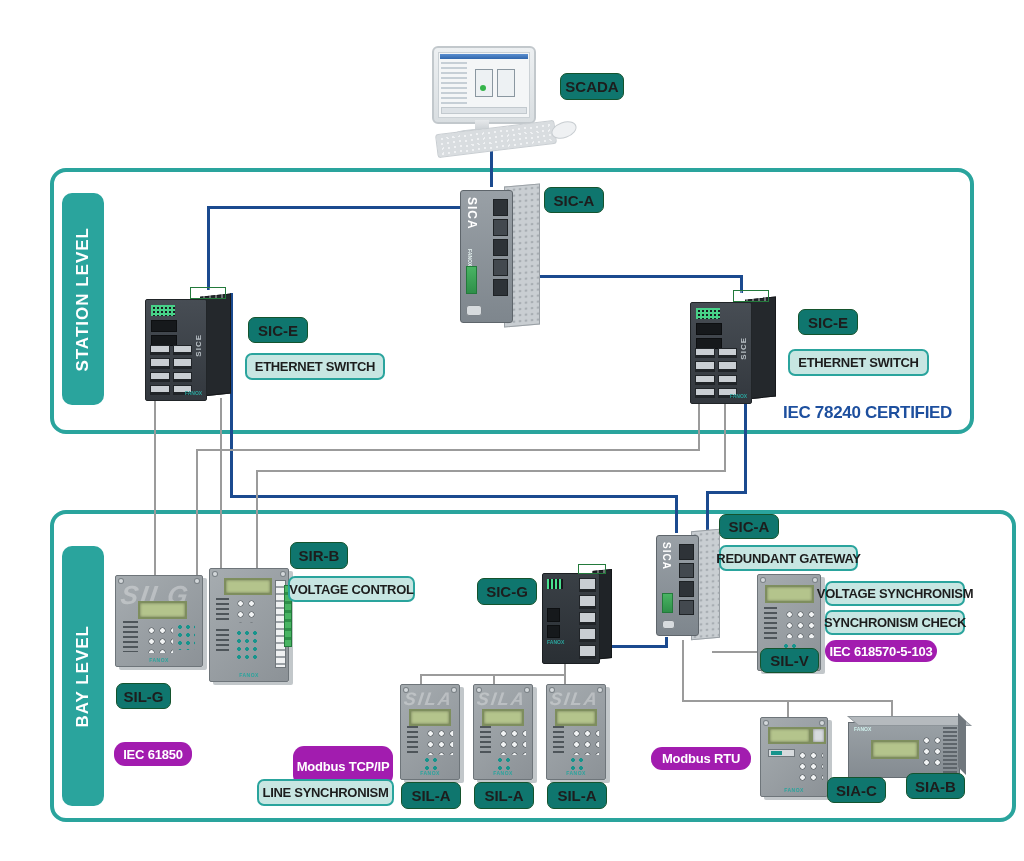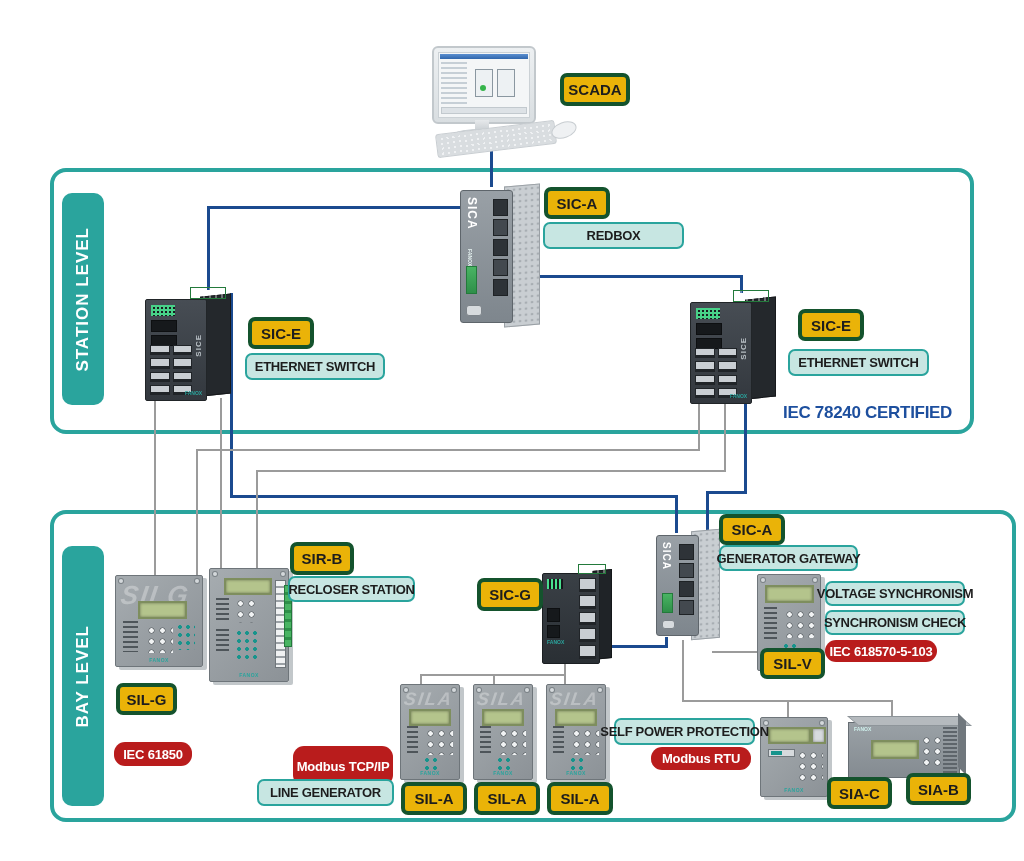--- a/index.html
+++ b/index.html
@@ -9,23 +9,23 @@
   .zone{position:absolute;border:4px solid #2AA49D;border-radius:16px;z-index:0;background:transparent;}
   .zone-tag{position:absolute;background:#2AA49D;border-radius:10px;z-index:1;
             display:flex;align-items:center;justify-content:center;}
   .zone-tag span{writing-mode:vertical-rl;transform:rotate(180deg);color:#fff;font-weight:700;
                  font-size:17px;letter-spacing:1px;white-space:nowrap;}
   
   .wire{position:absolute;z-index:1;}
   
   .label{position:absolute;z-index:3;display:flex;align-items:center;justify-content:center;
          font-weight:700;color:#1d1d1d;white-space:nowrap;}
-  .label.outline{background:#eab308;border:4px solid #14532d;border-radius:7px;font-size:15px;}
+  .label.outline{background:#0f766e;border:1px solid #14532d;border-radius:7px;font-size:15px;}
   .label.fill{background:#C7E6E2;border:2px solid #2AA49D;border-radius:7px;font-size:13px;letter-spacing:-0.3px;}
-  .label.solid{background:#b91c1c;color:#fff;border-radius:11px;font-size:13px;letter-spacing:-0.2px;}
+  .label.solid{background:#a21caf;color:#fff;border-radius:11px;font-size:13px;letter-spacing:-0.2px;}
   .cert{position:absolute;z-index:3;color:#1D4F9E;font-weight:700;font-size:17px;letter-spacing:-0.3px;white-space:nowrap;}
   
   .monitor{position:absolute;z-index:2;background:linear-gradient(#EDF0F2,#D9DEE1);
            border:2px solid #C2C8CC;border-radius:6px;}
   .screen{position:absolute;inset:4px;background:#F4F6F7;border:1px solid #CBD1D5;overflow:hidden;}
   .scr-top{position:absolute;left:1px;right:1px;top:1px;height:5px;background:linear-gradient(#5B8FD0,#2F66AC);}
   .scr-rows{position:absolute;left:2px;top:9px;width:26px;bottom:10px;
             background:repeating-linear-gradient(#C6CFD6 0 2px,transparent 2px 5px);}
   .scr-tank{position:absolute;border:1px solid #8A97A0;background:#EDF1F3;width:16px;height:26px;top:16px;}
   .scr-tank.t1{left:36px;}.scr-tank.t2{left:58px;}
@@ -349,93 +349,87 @@
     <div class="keys" style="left:64%;top:18%;width:22%;height:64%"></div>
     <div class="vents"></div>
   </div>
 
   <div class="label outline" style="left:560px;top:73px;width:62px;height:25px">
       <span>SCADA</span>
     </div>
   <div class="label outline" style="left:544px;top:187px;width:58px;height:24px">
       <span>SIC-A</span>
     </div>
-  <div class="label fill" style="left:543px;top:222px;width:137px;height:23px">
-      <span>REDBOX</span>
-    </div>
   <div class="label outline" style="left:248px;top:317px;width:58px;height:24px">
       <span>SIC-E</span>
     </div>
   <div class="label fill" style="left:245px;top:353px;width:136px;height:23px">
       <span>ETHERNET SWITCH</span>
     </div>
   <div class="label outline" style="left:798px;top:309px;width:58px;height:24px">
       <span>SIC-E</span>
     </div>
   <div class="label fill" style="left:788px;top:349px;width:137px;height:23px">
       <span>ETHERNET SWITCH</span>
     </div>
   <div class="cert" style="left:783px;top:403px"><span>IEC 78240 CERTIFIED</span></div>
 
   <div class="label outline" style="left:290px;top:542px;width:56px;height:25px">
       <span>SIR-B</span>
     </div>
   <div class="label fill" style="left:288px;top:576px;width:123px;height:22px">
-      <span>RECLOSER STATION</span>
+      <span>VOLTAGE CONTROL</span>
     </div>
   <div class="label outline" style="left:116px;top:683px;width:53px;height:24px">
       <span>SIL-G</span>
     </div>
   <div class="label solid" style="left:114px;top:742px;width:78px;height:24px">
       <span>IEC 61850</span>
     </div>
 
   <div class="label outline" style="left:477px;top:578px;width:58px;height:25px">
       <span>SIC-G</span>
     </div>
 
   <div class="label outline" style="left:719px;top:514px;width:58px;height:23px">
       <span>SIC-A</span>
     </div>
   <div class="label fill" style="left:719px;top:545px;width:135px;height:22px">
-      <span>GENERATOR GATEWAY</span>
+      <span>REDUNDANT GATEWAY</span>
     </div>
 
   <div class="label fill" style="left:825px;top:581px;width:136px;height:21px">
       <span>VOLTAGE SYNCHRONISM</span>
     </div>
   <div class="label fill" style="left:825px;top:610px;width:136px;height:21px">
       <span>SYNCHRONISM CHECK</span>
     </div>
   <div class="label solid" style="left:825px;top:640px;width:112px;height:22px">
       <span>IEC 618570-5-103</span>
     </div>
   <div class="label outline" style="left:760px;top:648px;width:57px;height:23px">
       <span>SIL-V</span>
     </div>
 
   <div class="label solid" style="left:293px;top:746px;width:100px;height:40px">
       <span>Modbus TCP/IP</span>
     </div>
   <div class="label fill" style="left:257px;top:779px;width:133px;height:23px">
-      <span>LINE GENERATOR</span>
+      <span>LINE SYNCHRONISM</span>
     </div>
   <div class="label outline" style="left:401px;top:782px;width:58px;height:25px">
       <span>SIL-A</span>
     </div>
   <div class="label outline" style="left:474px;top:782px;width:58px;height:25px">
       <span>SIL-A</span>
     </div>
   <div class="label outline" style="left:547px;top:782px;width:58px;height:25px">
       <span>SIL-A</span>
     </div>
 
-  <div class="label fill" style="left:614px;top:718px;width:137px;height:23px">
-      <span>SELF POWER PROTECTION</span>
-    </div>
   <div class="label solid" style="left:651px;top:747px;width:100px;height:23px">
       <span>Modbus RTU</span>
     </div>
   <div class="label outline" style="left:827px;top:777px;width:57px;height:24px">
       <span>SIA-C</span>
     </div>
   <div class="label outline" style="left:906px;top:773px;width:57px;height:24px">
       <span>SIA-B</span>
     </div>
 

